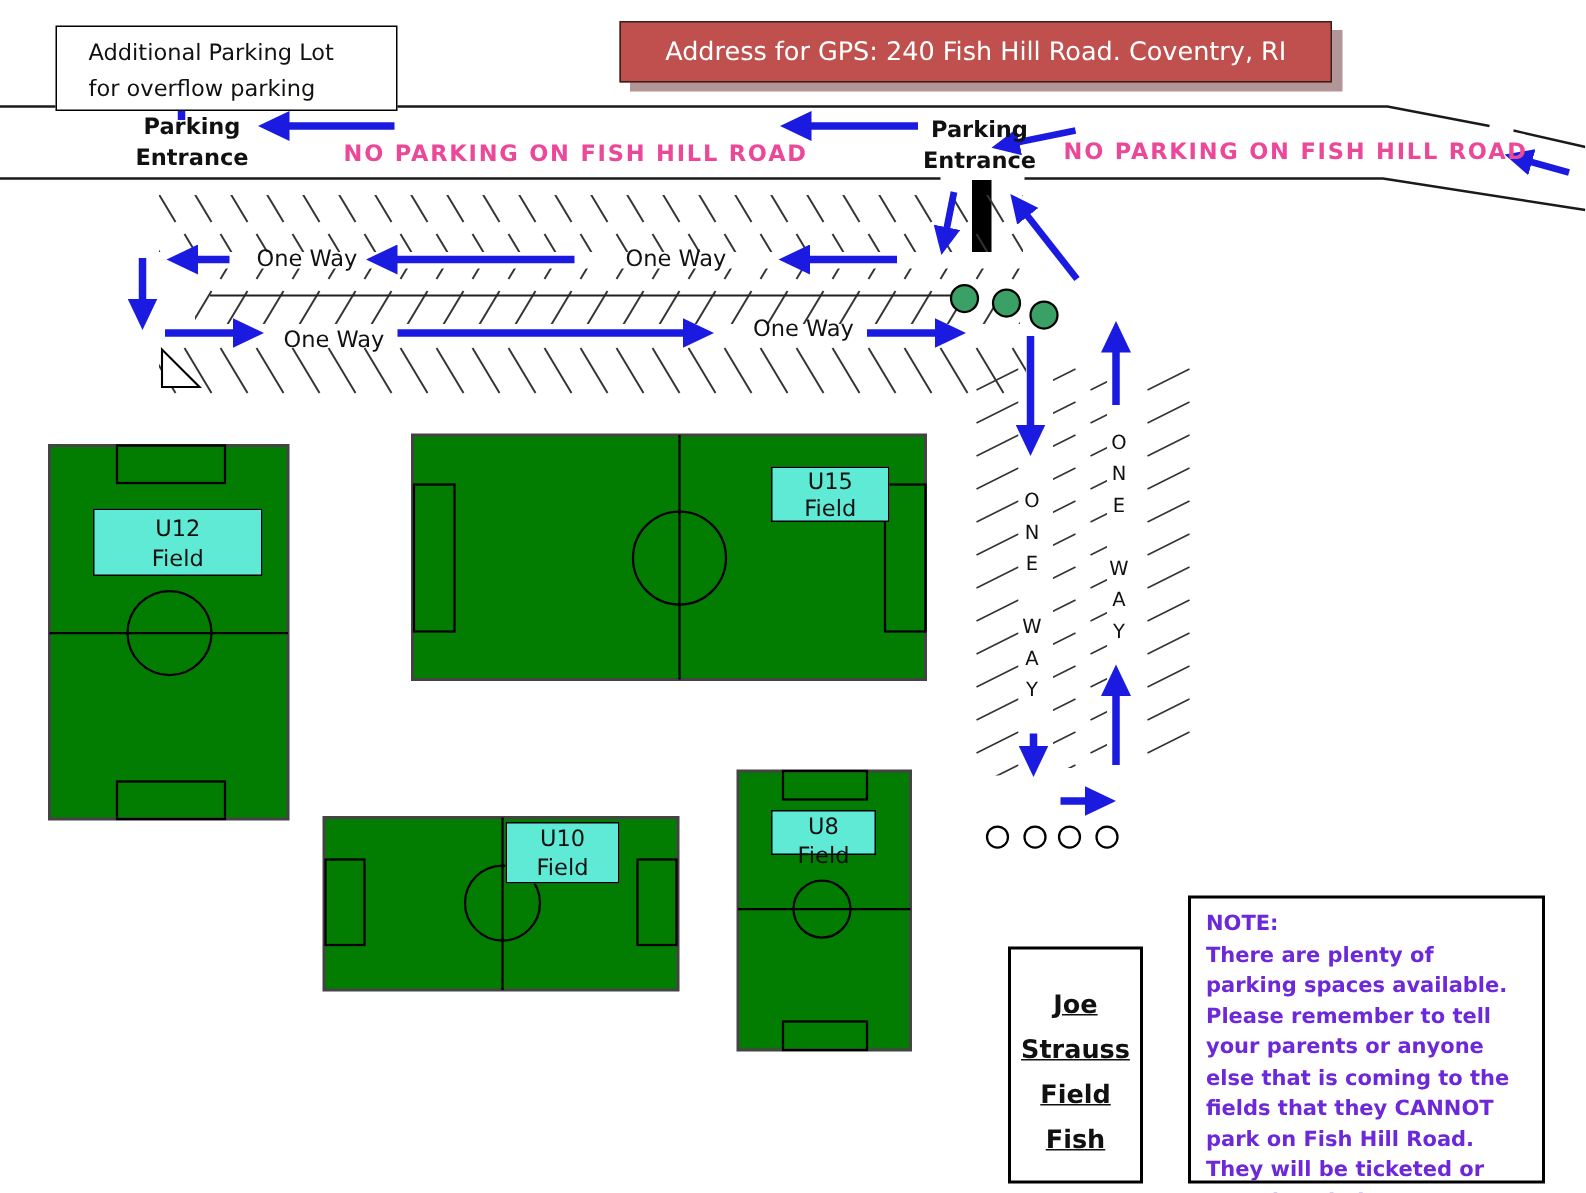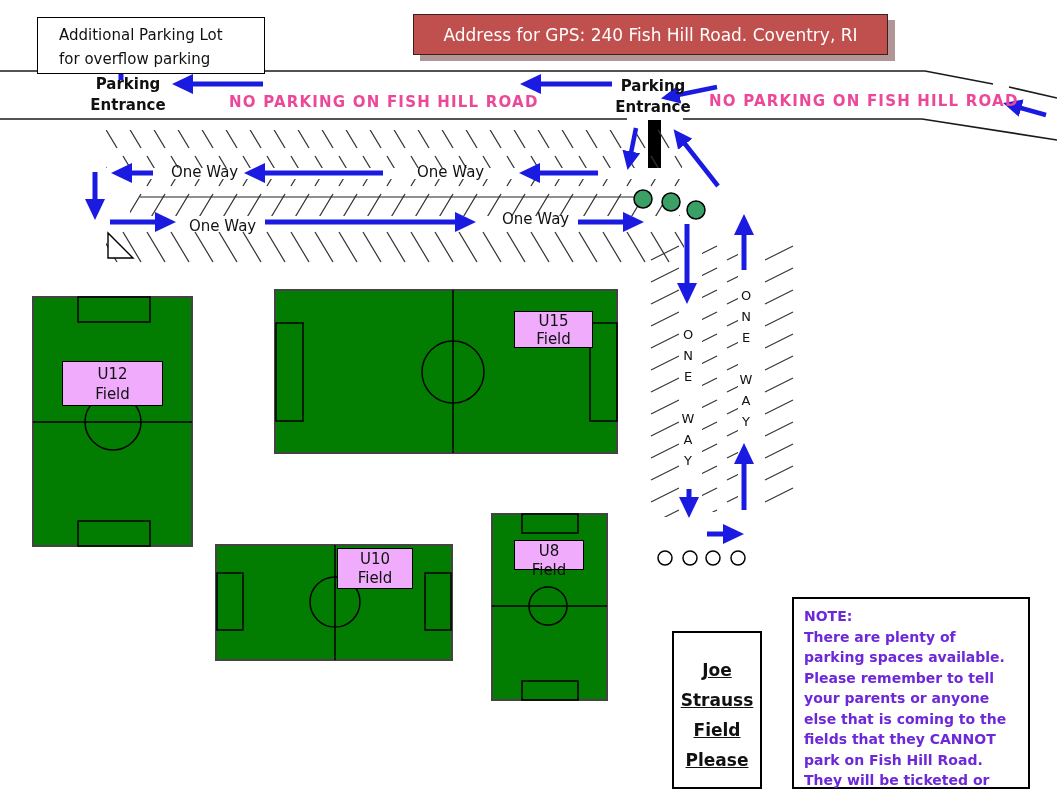--- a/index.html
+++ b/index.html
@@ -20,23 +20,23 @@
   .np-west{left:229px;top:93px;}
   .np-east{left:709px;top:92px;}
   .oneway{font-size:15px;white-space:nowrap;}
   .ow-t1{left:171px;top:163px;}
   .ow-t2{left:417px;top:163px;}
   .ow-b1{left:189px;top:217px;}
   .ow-b2{left:502px;top:210px;}
   .ow-vert{width:18px;text-align:center;font-size:13px;line-height:21px;white-space:pre;}
   .ow-vw{left:679px;top:324px;}
   .ow-ve{left:737px;top:285px;}
-  .field-label{background:#f0abfc;border:1.5px solid #000;box-sizing:border-box;
+  .field-label{background:#5eead4;border:1.5px solid #000;box-sizing:border-box;
       text-align:center;font-size:15px;line-height:20px;}
-  .fl-u12{left:62px;top:361px;width:101px;height:45px;padding-top:2px;}
+  .fl-u12{left:62px;top:339px;width:113px;height:45px;padding-top:2px;}
   .fl-u15{left:514px;top:311px;width:79px;height:37px;line-height:18px;}
   .fl-u10{left:337px;top:548px;width:76px;height:41px;line-height:19px;padding-top:1px;}
   .fl-u8{left:514px;top:540px;width:70px;height:30px;line-height:19px;padding-top:1px;}
   .fieldhouse{left:672px;top:631px;width:90px;height:158px;background:#fff;border:2px solid #000;
       box-sizing:border-box;text-align:center;font-weight:bold;font-size:17px;line-height:30px;
       padding-top:22px;text-decoration:underline;}
   .notebox{left:792px;top:597px;width:238px;height:192px;background:#fff;border:2px solid #000;
       box-sizing:border-box;color:#6d28d9;font-weight:bold;font-size:14px;line-height:20.5px;
       padding:7px 10px;}
 </style>
@@ -213,21 +213,21 @@
   </div>
   <div class="abs field-label fl-u8">
     <div>U8</div>
     <div>Field</div>
   </div>
 
   <div class="abs fieldhouse">
     <div>Joe</div>
     <div>Strauss</div>
     <div>Field</div>
-    <div>Please</div>
+    <div>Fish</div>
   </div>
 
   <div class="abs notebox">
     <div>NOTE:</div>
     <div>There are plenty of parking spaces available. Please remember to tell your parents or anyone else that is coming to the fields that they CANNOT park on Fish Hill Road. They will be ticketed or towed at their expense.</div>
   </div>
 
 </div>
 
 </body></html>

